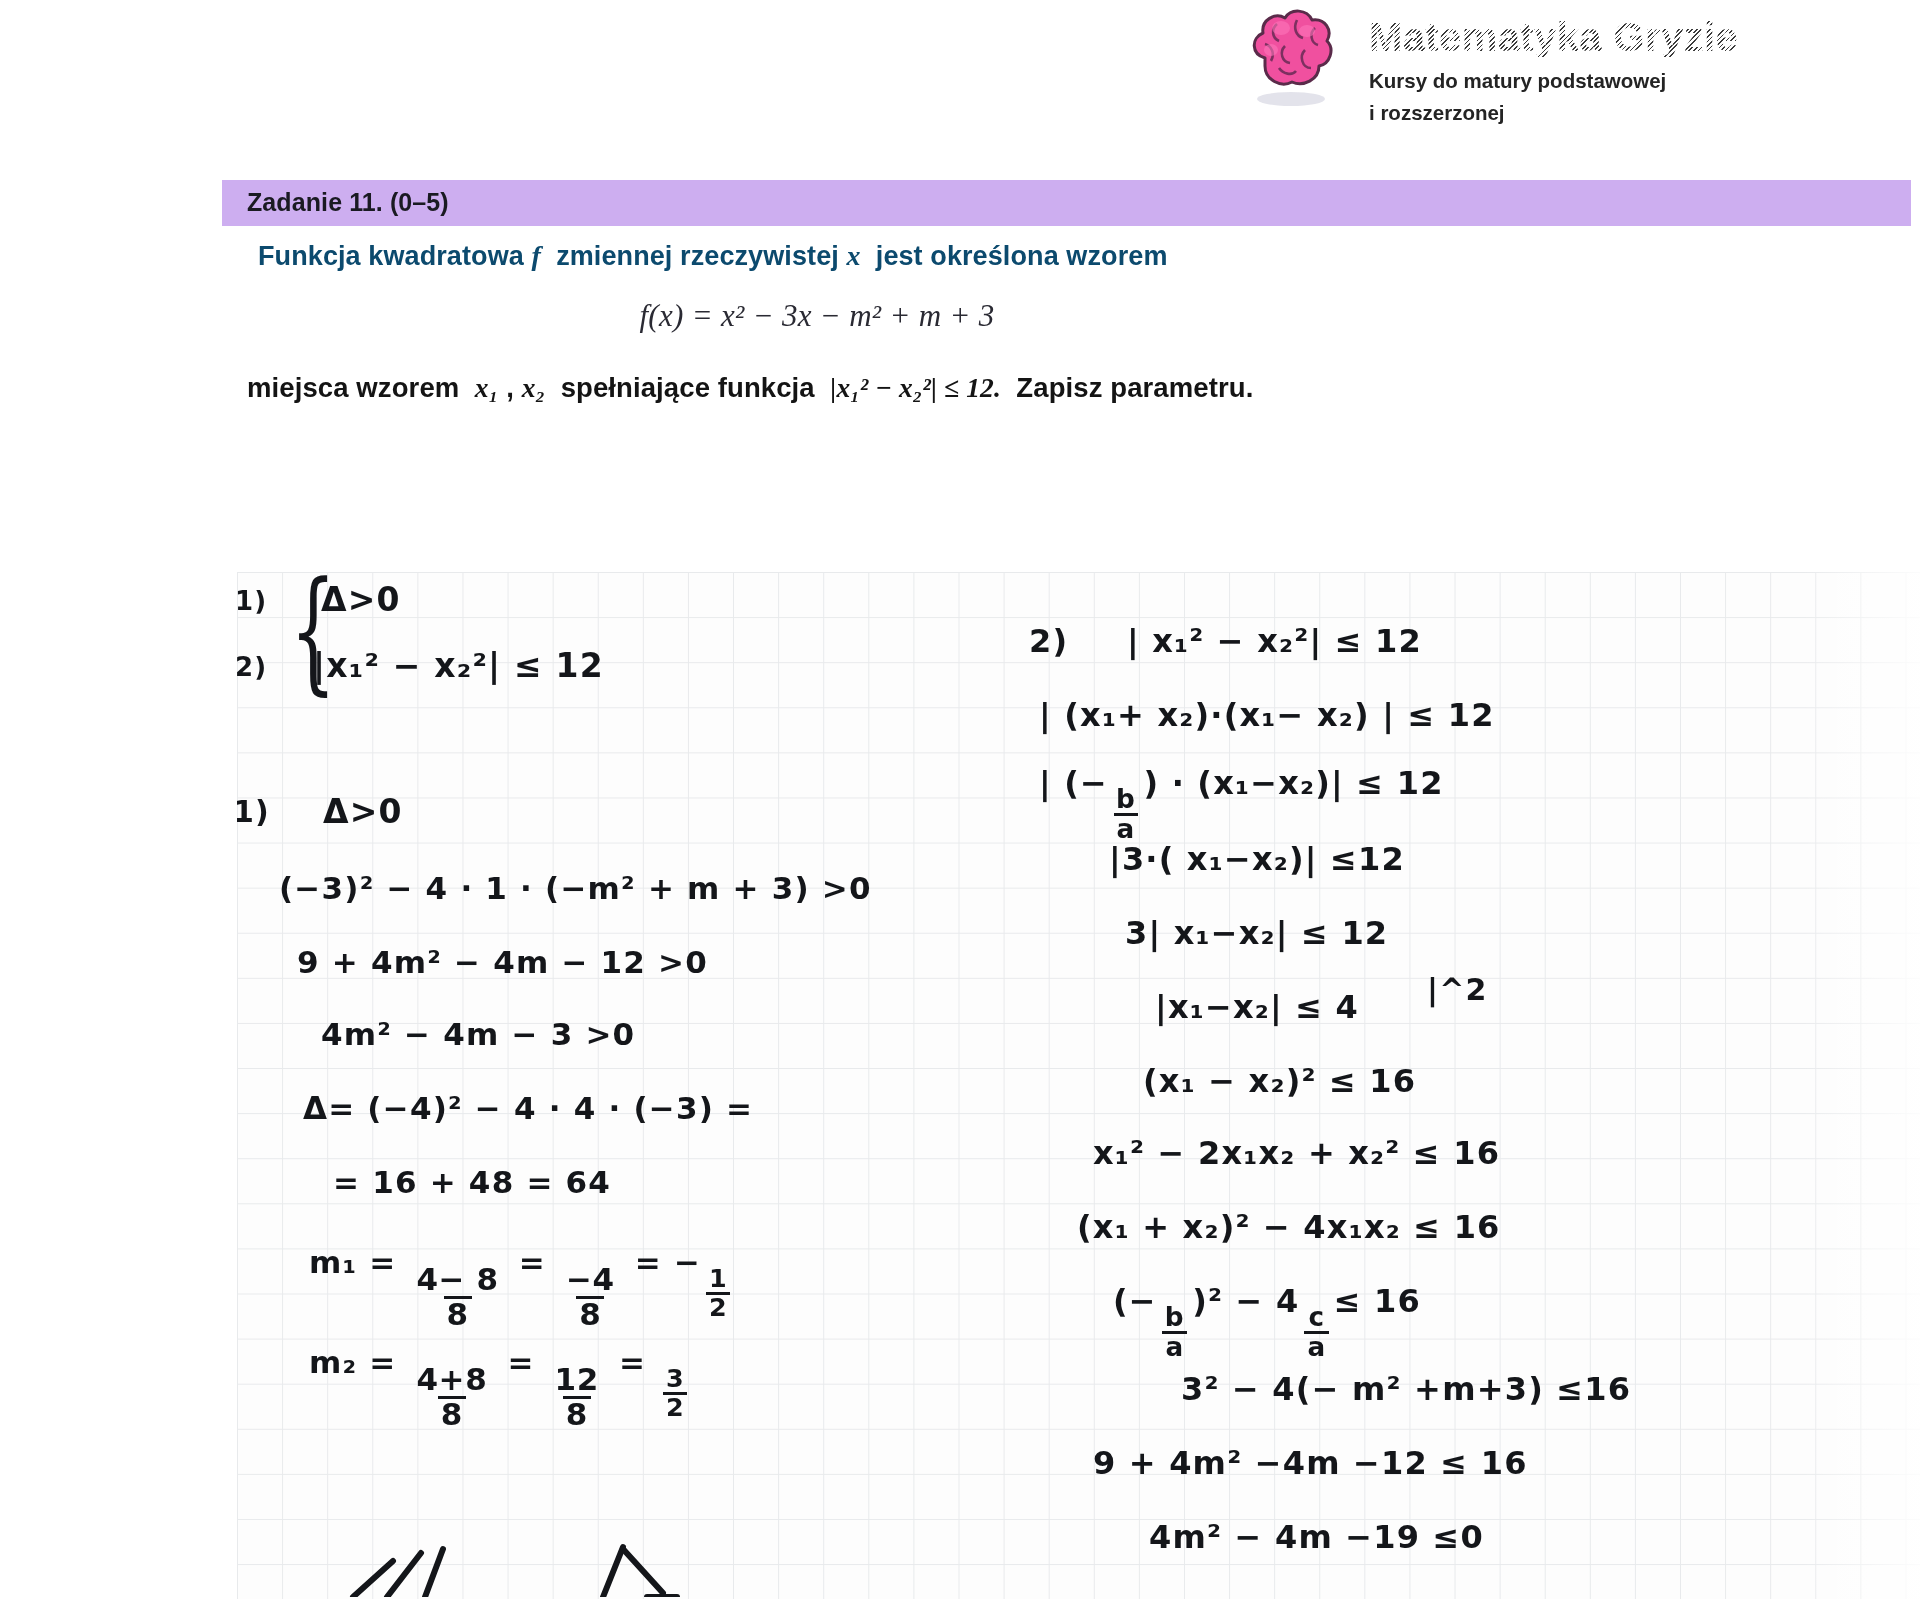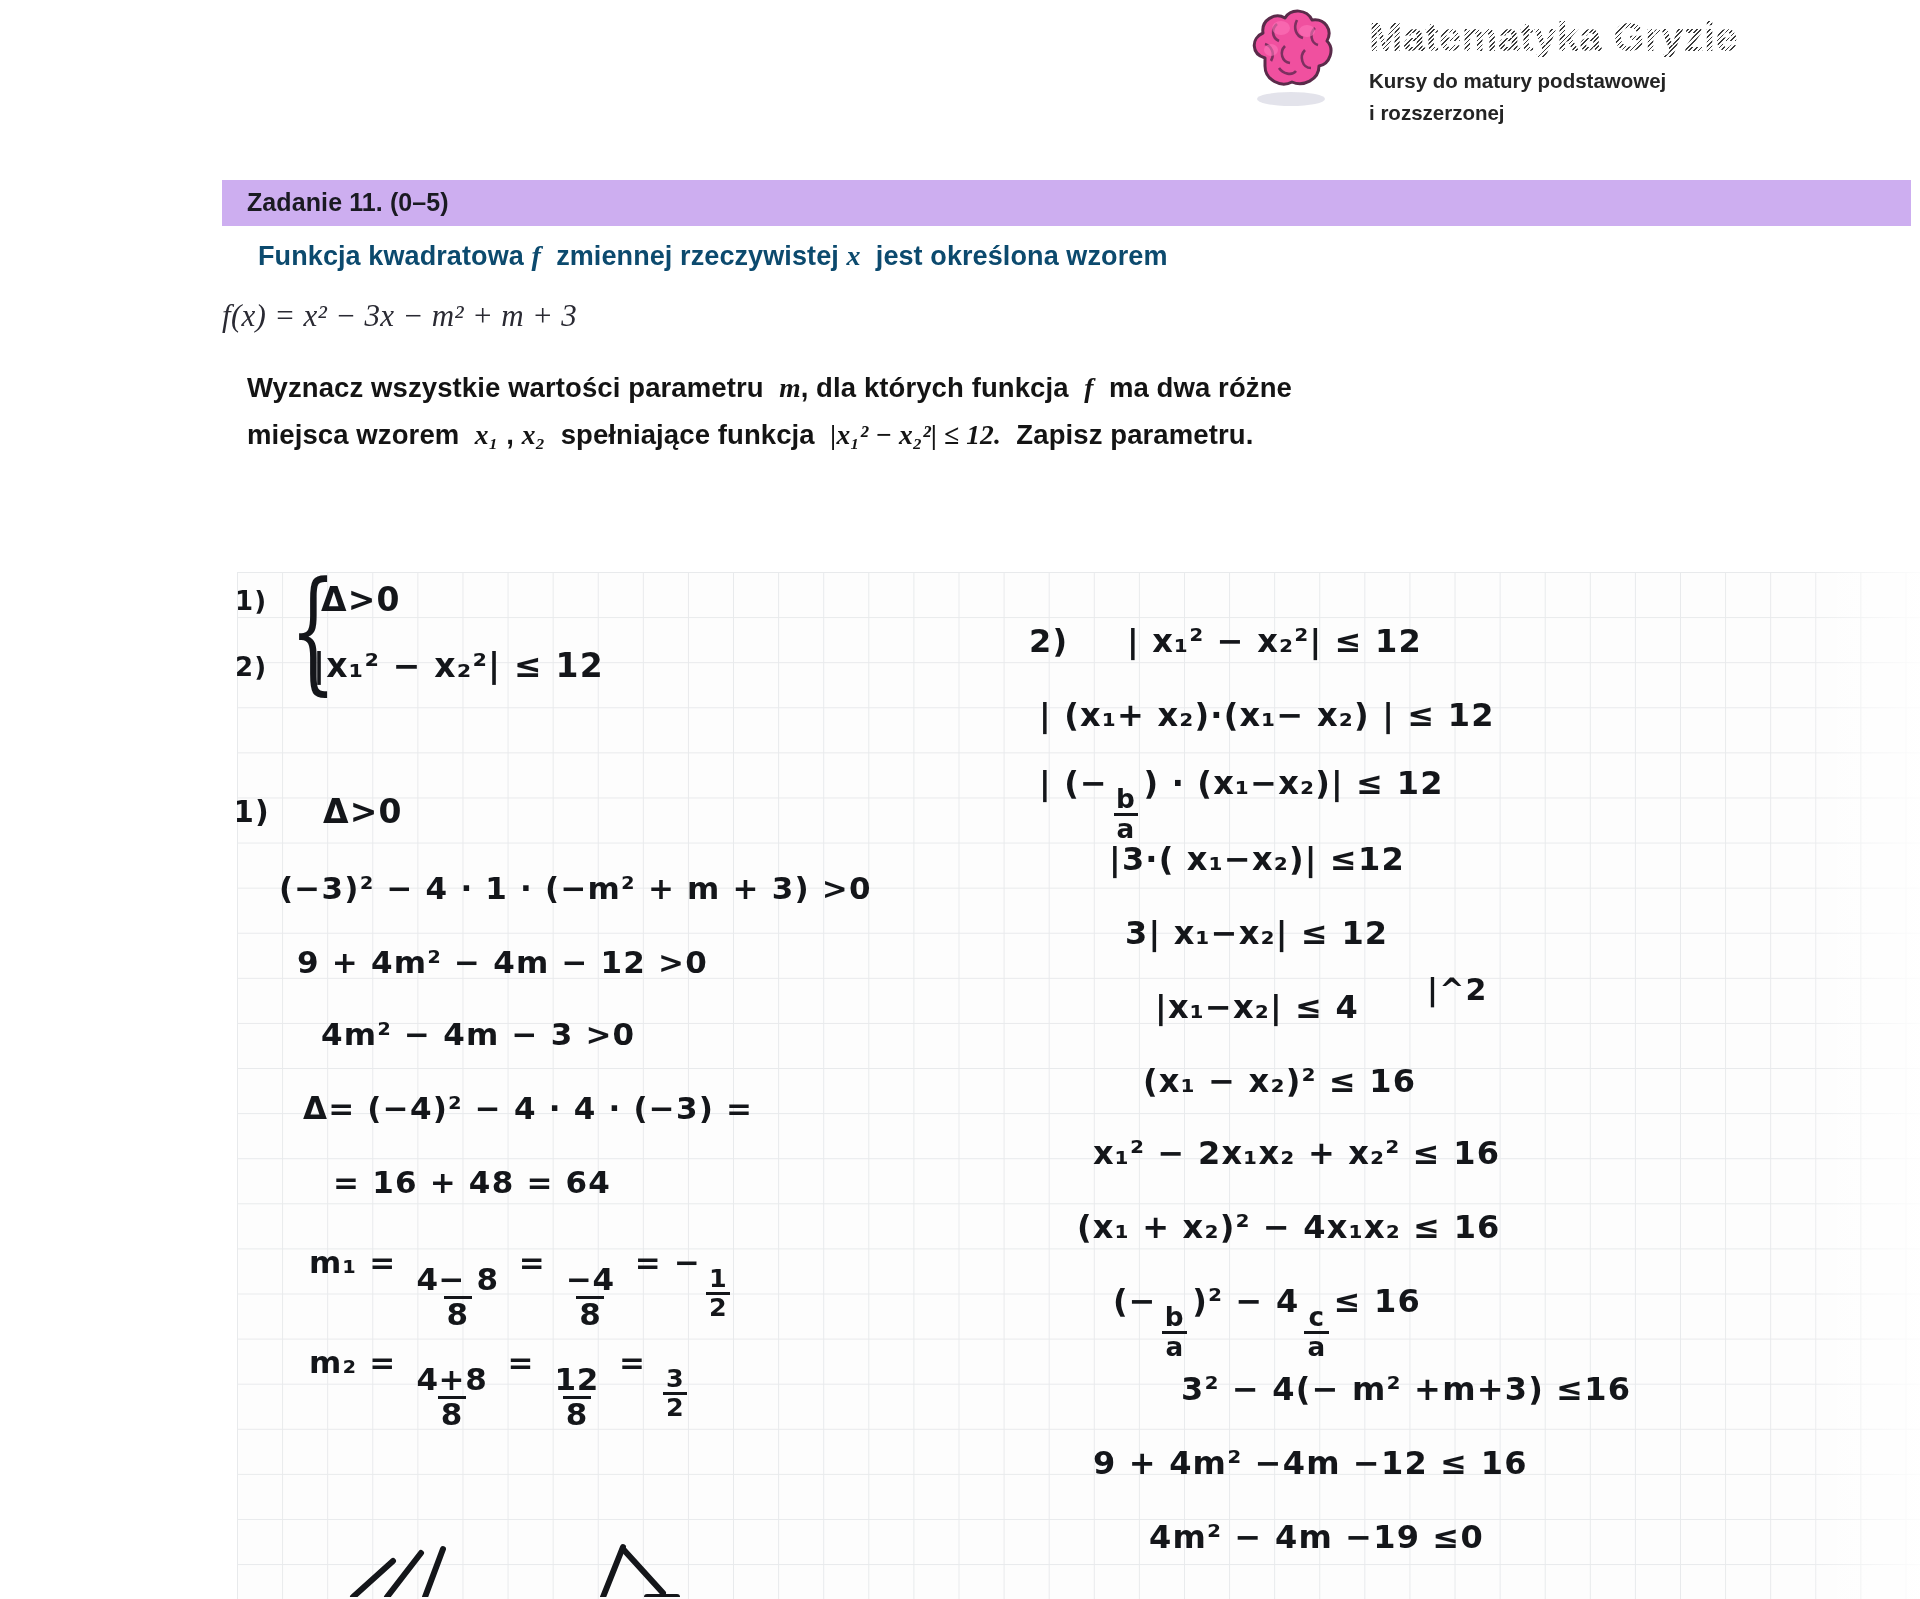--- a/index.html
+++ b/index.html
@@ -80,20 +80,21 @@
   .task-line1 {
     margin: 14px 0 0 36px;
     font-size: 27px;
     color: #0c4a6e;
     letter-spacing: 0.1px;
     font-weight: bold;
   }
   .task-line1 .ital { font-family: "Liberation Serif", serif; font-style: italic; font-size: 28px; }
   .task-formula {
     margin: 26px 0 0 0;
+    text-align: center;
     padding-right: 210px;
     font-family: "Liberation Serif", serif;
     font-size: 31px;
     font-style: italic;
     color: #2a2a33;
     letter-spacing: 0.3px;
   }
   .task-q {
     margin: 30px 0 0 25px;
     font-size: 27.5px;
@@ -206,26 +207,20 @@
     <span class="ital">x</span>&nbsp;
     <span>jest określona wzorem</span>
   </div>
 
   <div class="task-formula">
     <span>f(x) = x² − 3x − m² + m + 3</span>
   </div>
 
   <div class="task-q">
     <div>
-      <span>Wyznacz wszystkie wartości parametru</span>&nbsp;
-      <span class="ital">m</span><span>, dla których funkcja</span>&nbsp;
-      <span class="ital">f</span>&nbsp;
-      <span>ma dwa różne</span>
-    </div>
-    <div>
       <span>miejsca wzorem</span>&nbsp;
       <span class="ital">x₁</span>
       <span>,</span>
       <span class="ital">x₂</span>&nbsp;
       <span>spełniające funkcja</span>&nbsp;
       <span class="ital">|x₁² − x₂²| ≤ 12.</span>&nbsp;
       <span>Zapisz parametru.</span>
     </div>
   </div>
 </div>

